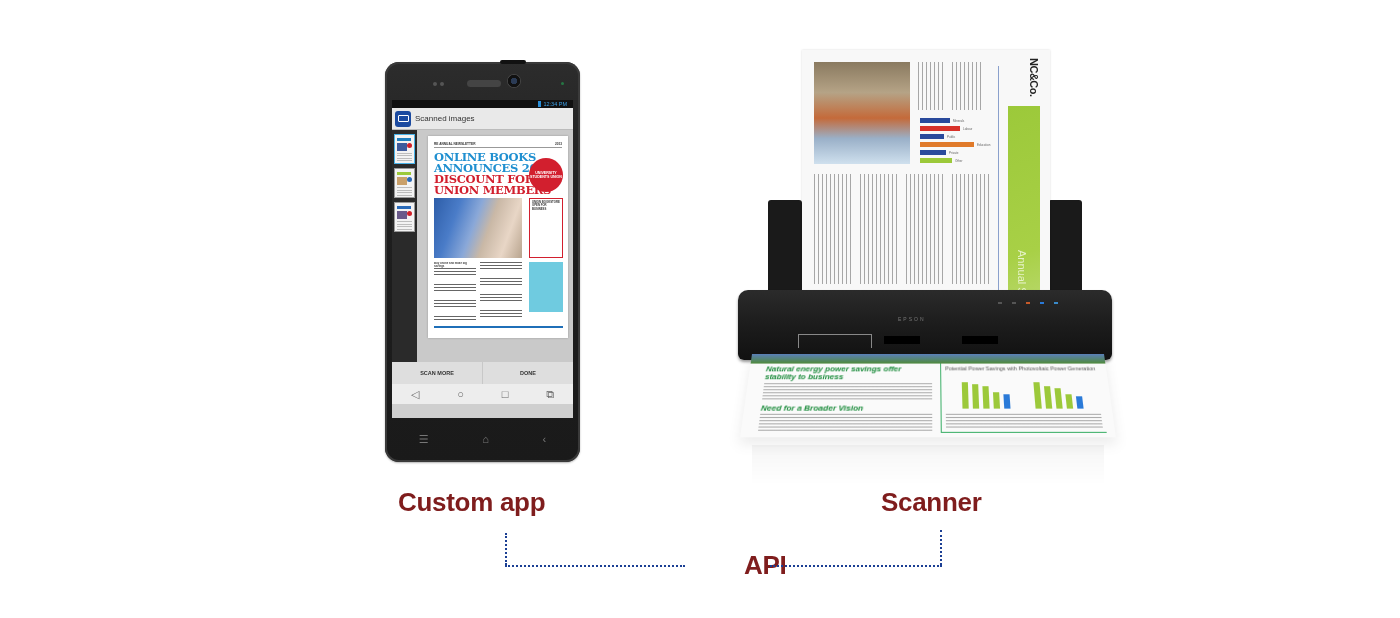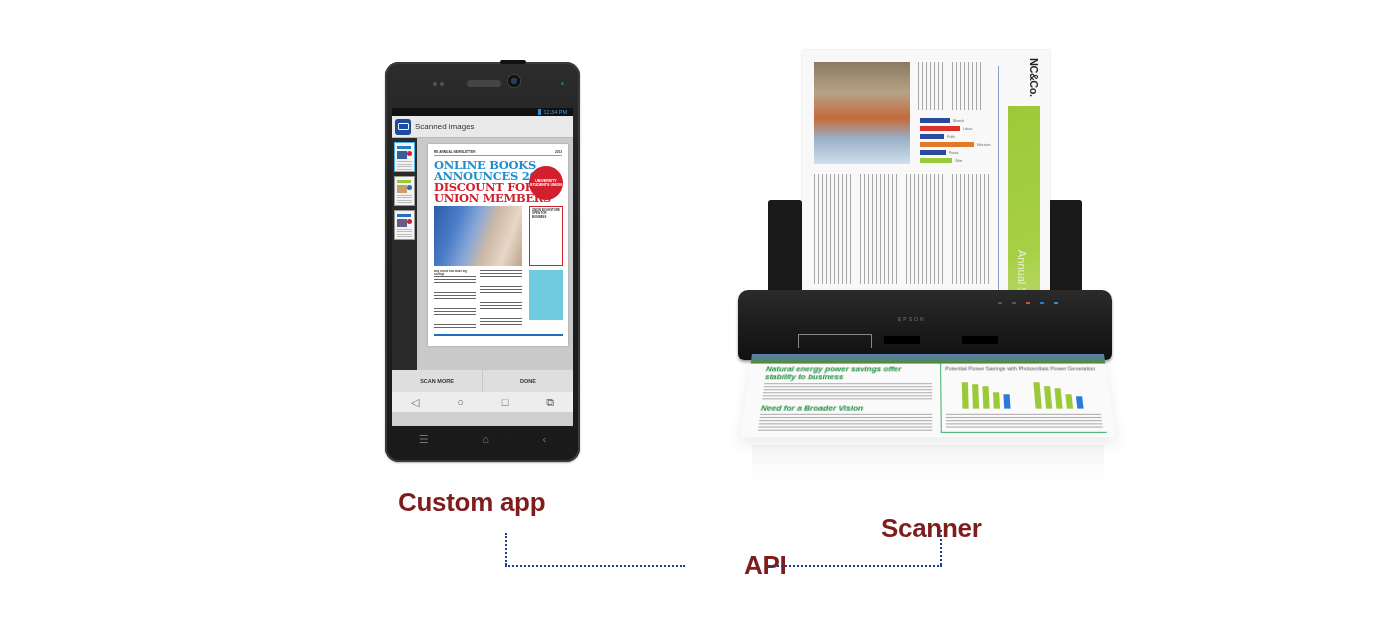--- a/index.html
+++ b/index.html
@@ -14,21 +14,21 @@
     box-shadow: inset 0 0 0 2px #3a3a3a, 0 1px 2px rgba(0,0,0,0.3);
   }
   .phone .top-notch { position:absolute; left:115px; top:-2px; width:26px; height:4px; background:#111; border-radius:2px; }
   .phone .sensor-dots { position:absolute; left:48px; top:20px; display:flex; gap:3px; }
   .phone .sensor-dots i { width:4px; height:4px; border-radius:50%; background:#555; display:block; }
   .phone .speaker { position:absolute; left:82px; top:18px; width:34px; height:7px; border-radius:4px; background:#444; }
   .phone .camera { position:absolute; left:122px; top:12px; width:14px; height:14px; border-radius:50%; background:radial-gradient(circle at 50% 50%, #2b3b55 0 30%, #111 35% 60%, #444 65%); }
   .phone .led { position:absolute; left:176px; top:20px; width:3px; height:3px; border-radius:50%; background:#2a5; opacity:.6; }
 
   .screen {
-    position:absolute; left:7px; top:46px; width:181px; height:318px;
+    position:absolute; left:7px; top:38px; width:181px; height:318px;
     background:#cfcfcf; overflow:hidden;
   }
   .statusbar { height:8px; background:#111; display:flex; justify-content:flex-end; align-items:center; padding-right:6px; gap:2px; }
   .statusbar .battery { width:3px; height:6px; background:#2a8ed8; }
   .statusbar .time { font-size:5.5px; color:#3aa0e8; }
   .appbar { height:22px; background:#e9e9e9; display:flex; align-items:center; padding-left:3px; border-bottom:1px solid #bbb; }
   .appbar .app-icon { width:16px; height:16px; border-radius:3px; background:#1b4aa0; display:flex; align-items:center; justify-content:center; position:relative; }
   .appbar .app-icon::before { content:""; width:9px; height:5px; border:1.5px solid #fff; border-radius:1px; }
   .appbar .title { font-size:8px; color:#333; margin-left:4px; }
 
@@ -109,21 +109,21 @@
   .paper-out .h2 { position:absolute; left:16px; top:50px; font-size:8px; font-weight:bold; font-style:italic; color:#1c8c3c; }
   .paper-out .h3 { position:absolute; left:192px; top:12px; font-size:5.5px; color:#555; width:150px; line-height:6px; }
   .paper-out .para { position:absolute; background:repeating-linear-gradient(180deg,#777 0 0.8px,transparent 0.8px 3px); opacity:.6; }
   .paper-out .chartbox { position:absolute; left:188px; top:10px; width:156px; height:68px; border-left:1.5px solid #3fb06a; border-bottom:1.5px solid #3fb06a; }
   .paper-out .cbar { position:absolute; bottom:22px; width:6px; }
   .reflection { position:absolute; left:22px; top:395px; width:352px; height:40px; background:linear-gradient(180deg,rgba(0,0,0,0.04),rgba(255,255,255,0)); }
 
   
   .label { position:absolute; font-weight:bold; color:#7f1d1d; font-size:26px; letter-spacing:-0.3px; }
   .label-app { left:398px; top:487px; }
-  .label-scanner { left:881px; top:513px; }
+  .label-scanner { left:881px; top:487px; }
   .label-api { left:744px; top:550px; }
   .dot-v { position:absolute; width:0; border-left:2px dotted #1b3f94; }
   .dot-h { position:absolute; height:0; border-top:2px dotted #1b3f94; }
 </style>
 </head>
 <body>
 
 <div class="phone">
   <div class="top-notch"></div>
   <div class="sensor-dots">

